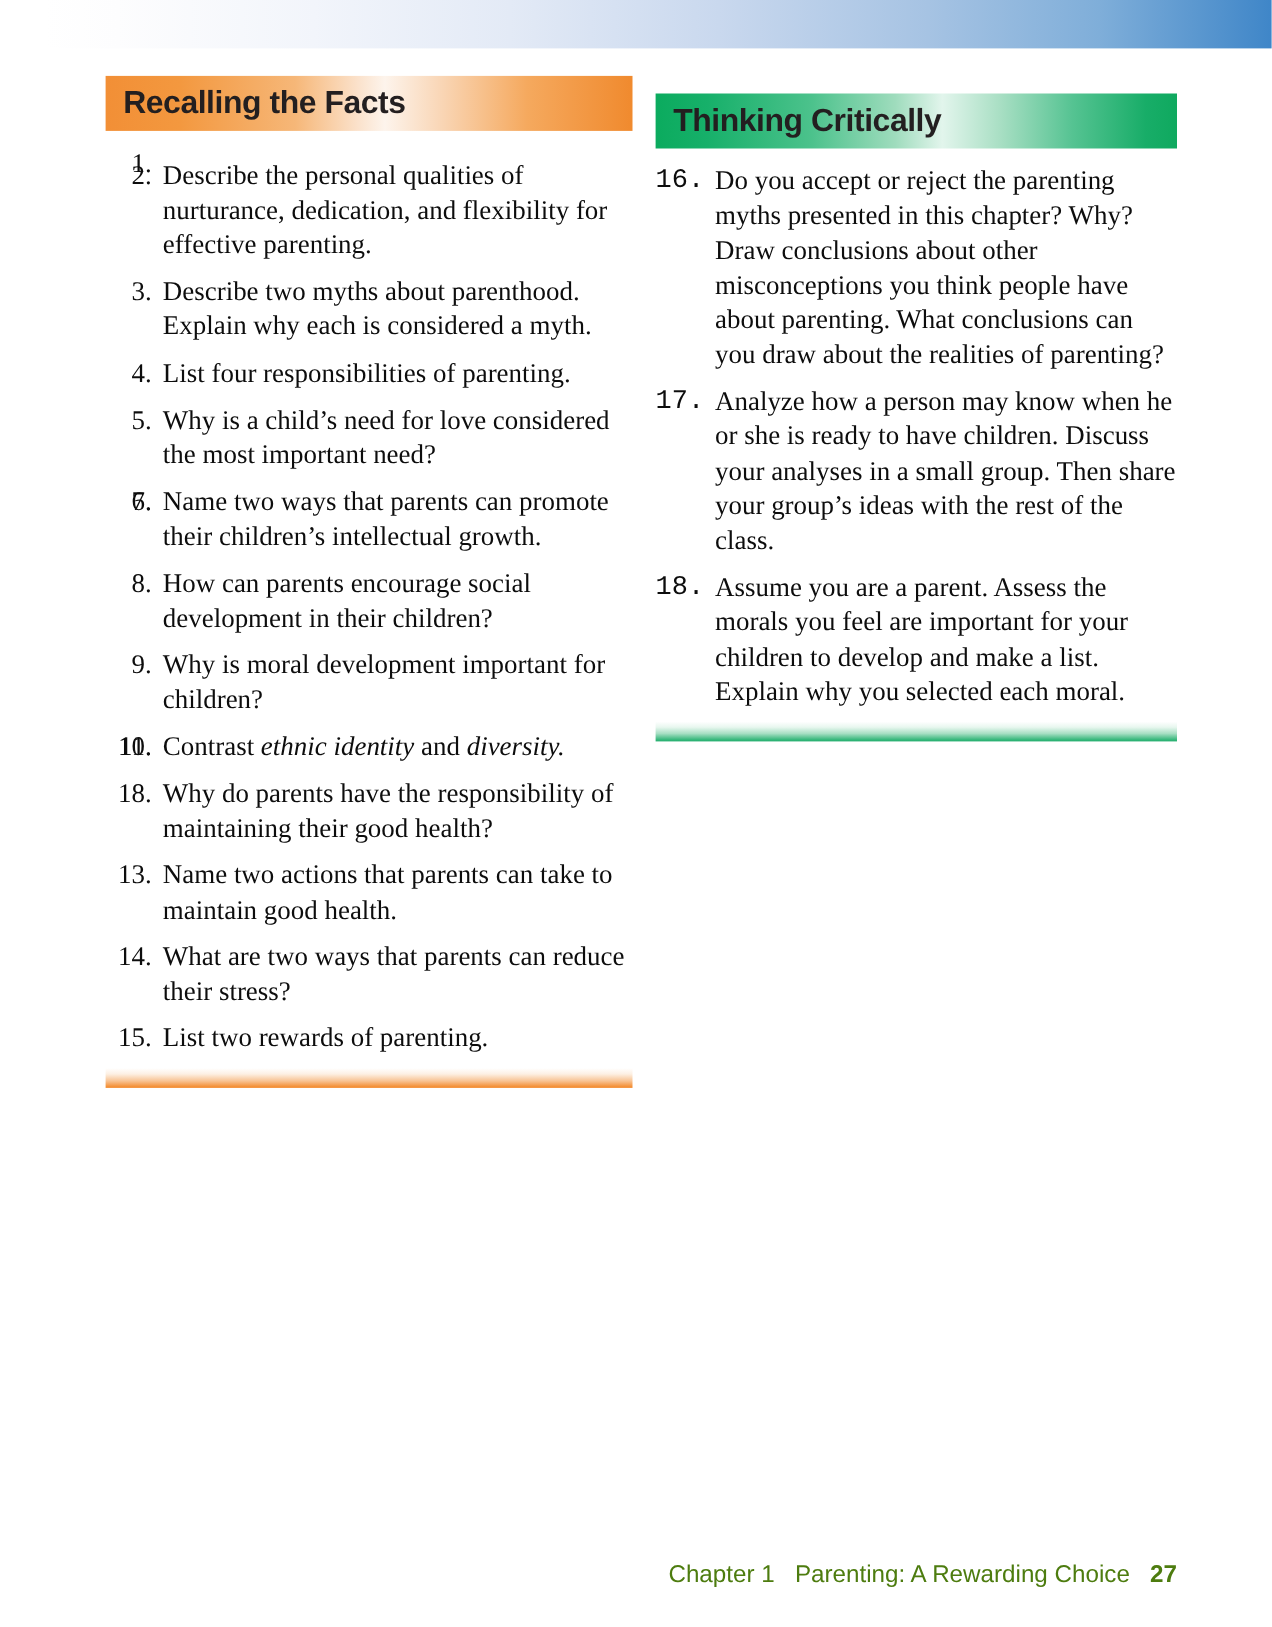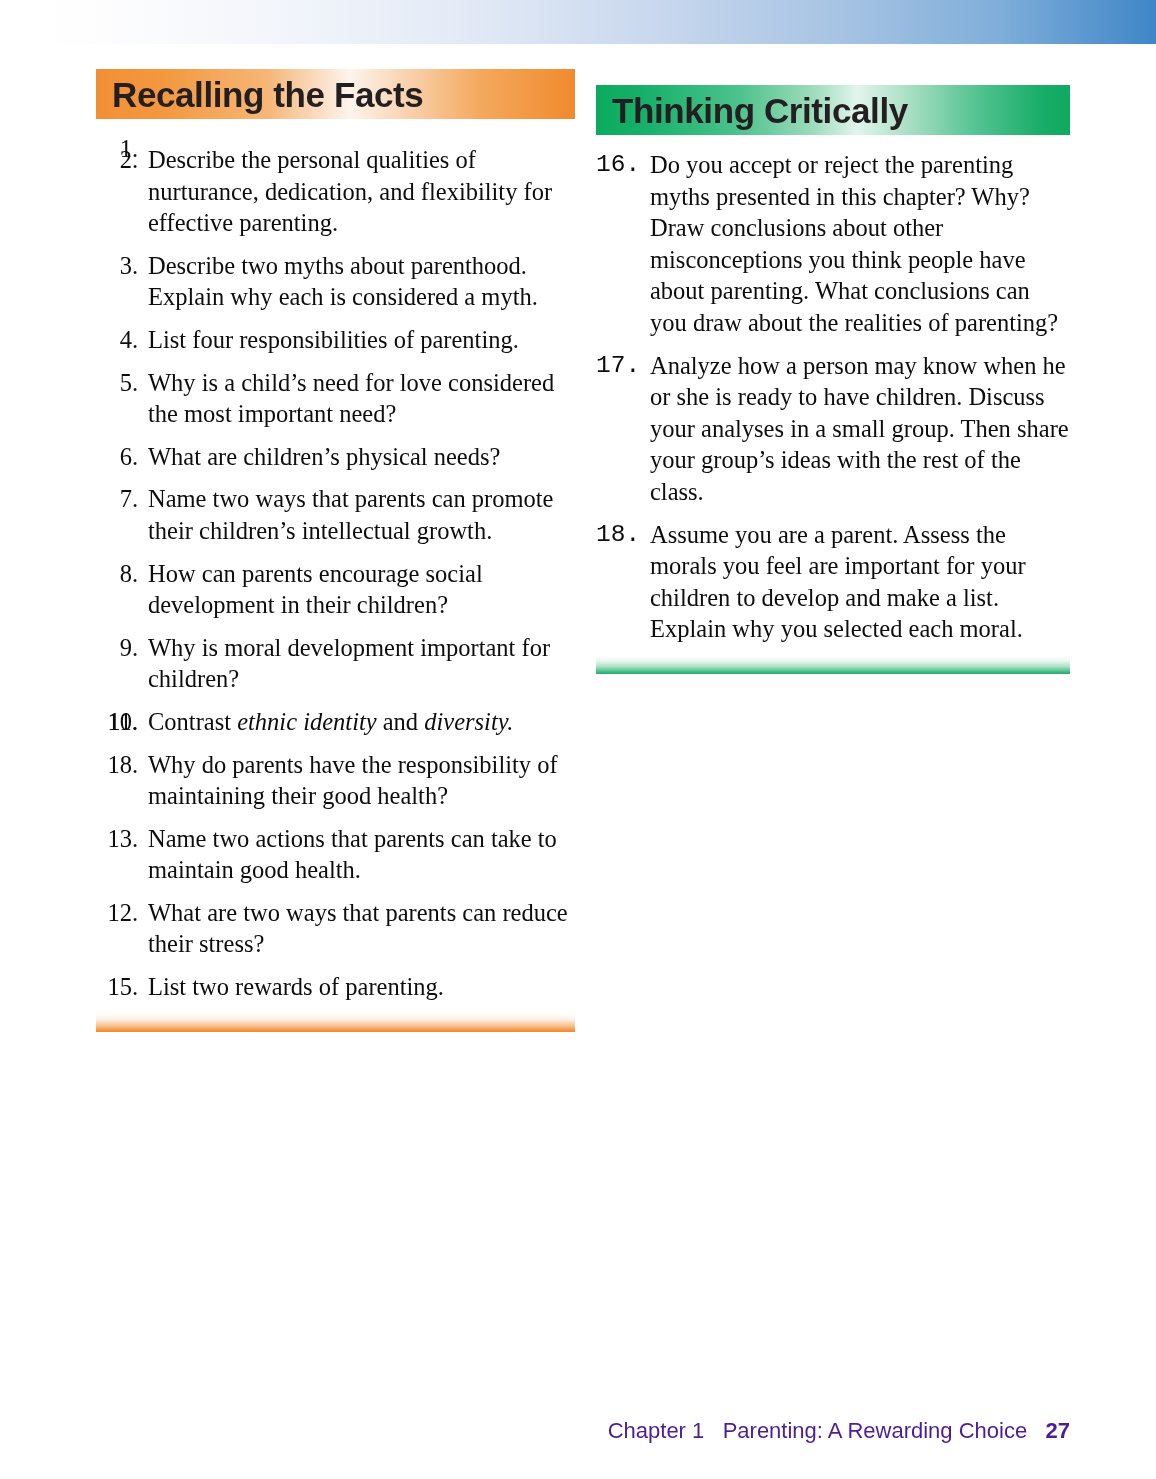--- a/index.html
+++ b/index.html
@@ -80,21 +80,21 @@
         #a9dfc4 66%,
         #55c392 80%,
         #18ad68 94%,
         #0fa95f 100%);
   }
   .sec-head .title {
     position: relative;
     z-index: 2;
     font-family: "Liberation Sans", sans-serif;
     font-weight: bold;
-    font-size: 35px;
+    font-size: 29px;
     color: #231f20;
     letter-spacing: -0.4px;
     padding-left: 16px;
     line-height: 1;
   }
 
   
   ol.qlist {
     list-style: none;
     margin: 0;
@@ -149,21 +149,21 @@
 
   
   .footer {
     position: absolute;
     left: 0;
     top: 1418px;
     width: 1070px;
     text-align: right;
     font-family: "Liberation Sans", sans-serif;
     font-size: 22px;
-    color: #4c1d95;
+    color: #4d7c0f;
     white-space: pre;
   }
   .footer .pg {
     font-weight: bold;
   }
 </style>
 </head>
 <body>
 
 <div class="top-banner"></div>
@@ -174,29 +174,29 @@
     <div class="sec-head sec-head-orange">
       <div class="bar"></div>
       <div class="title">Recalling the Facts</div>
     </div>
     <ol class="qlist">
         <li><span class="num">1.</span></li>
         <li><span class="num">2.</span><span class="txt">Describe the personal qualities of nurturance, dedication, and flexibility for effective parenting.</span></li>
         <li><span class="num">3.</span><span class="txt">Describe two myths about parenthood. Explain why each is considered a myth.</span></li>
         <li><span class="num">4.</span><span class="txt">List four responsibilities of parenting.</span></li>
         <li><span class="num">5.</span><span class="txt">Why is a child’s need for love considered the most important need?</span></li>
-        <li><span class="num">6.</span><span class="txt">What are children’s physical needs?</span></li>
+        <li><span class="num">6.</span></li>
         <li><span class="num">7.</span><span class="txt">Name two ways that parents can promote their children’s intellectual growth.</span></li>
         <li><span class="num">8.</span><span class="txt">How can parents encourage social development in their children?</span></li>
         <li><span class="num">9.</span><span class="txt">Why is moral development important for children?</span></li>
         <li><span class="num">10.</span></li>
         <li><span class="num">11.</span><span class="txt">Contrast <i>ethnic identity</i> and <i>diversity.</i></span></li>
         <li><span class="num">18.</span><span class="txt">Why do parents have the responsibility of maintaining their good health?</span></li>
         <li><span class="num">13.</span><span class="txt">Name two actions that parents can take to maintain good health.</span></li>
-        <li><span class="num">12.</span><span class="txt">What are two ways that parents can reduce their stress?</span></li>
+        <li><span class="num">14.</span><span class="txt">What are two ways that parents can reduce their stress?</span></li>
         <li><span class="num">15.</span><span class="txt">List two rewards of parenting.</span></li>
       </ol>
     <div class="rule rule-orange"></div>
   </div>
 
   <div class="col col-right">
     <div class="sec-head sec-head-green">
       <div class="bar"></div>
       <div class="title">Thinking Critically</div>
     </div>

